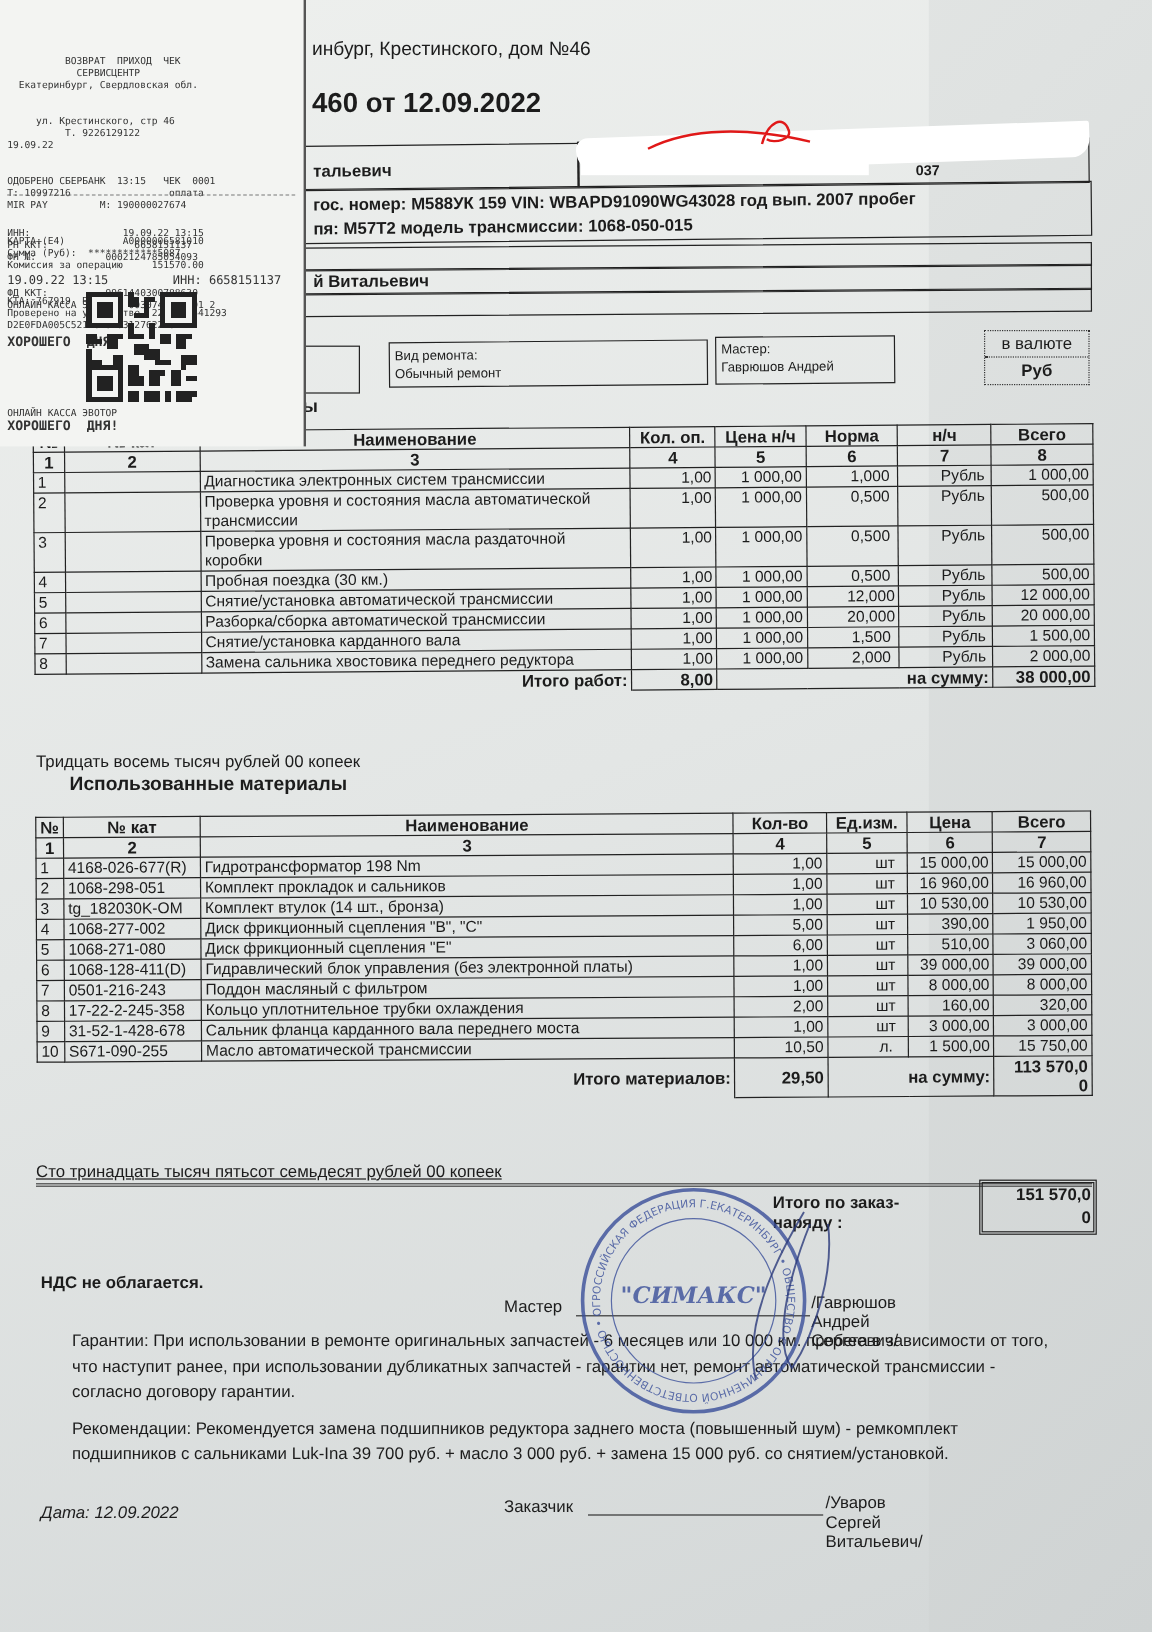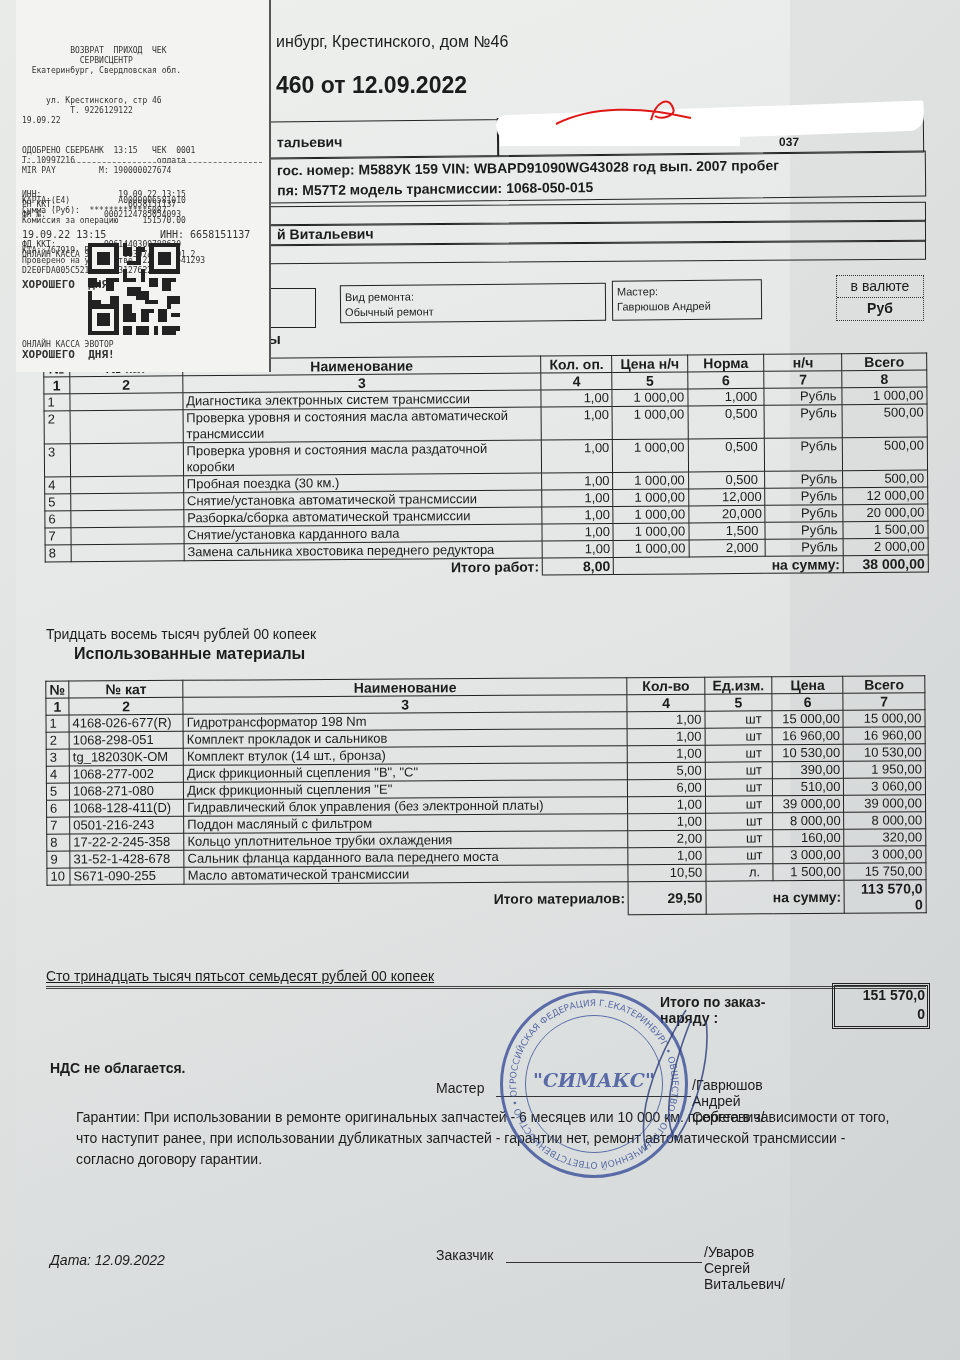--- a/index.html
+++ b/index.html
@@ -1,20 +1,20 @@
 <!DOCTYPE html>
 <html><head>
 <meta charset="utf-8">
 <style>
   html,body{margin:0;padding:0;}
   body{width:960px;height:1360px;position:relative;overflow:hidden;
        background:linear-gradient(135deg,#e9ebe9 0%,#dfe2e1 40%,#cfd3d3 100%);
        font-family:"Liberation Sans",sans-serif;color:#1c1c1c;}
   .abs{position:absolute;}
-  .sheet{position:absolute;left:16px;top:0;width:774px;height:1360px;
+  .sheet{position:absolute;left:0;top:0;width:774px;height:1360px;
          background:linear-gradient(160deg,#eef0ee 0%,#e3e6e5 50%,#d4d8d8 100%);}
   .bold{font-weight:bold;}
   .addr{left:260px;top:33px;font-size:16px;}
   .title{left:260px;top:72px;font-size:23px;font-weight:bold;}
   .paid{left:745px;top:26px;width:158px;height:52px;border:2px solid #6a5a8a;color:#5a4a80;}
   .paid .t{position:absolute;left:0;right:0;top:2px;text-align:center;font-family:"DejaVu Serif",serif;font-weight:bold;font-size:22px;letter-spacing:1px;}
   .paid .l{position:absolute;left:8px;right:8px;bottom:6px;font-size:11px;text-align:right;border-bottom:1px solid #7a6a9a;}
   .hdrbox{border:1.5px solid #222;}
   .lbl{font-size:11px;line-height:15px;}
   table.grid{position:absolute;border-collapse:collapse;font-family:"Liberation Sans",sans-serif;}
@@ -338,20 +338,21 @@
     <div>151 570,0</div>
     <div>0</div>
   </div>
   <div class="abs bold" style="left:34px;top:1060px;font-size:14px;">НДС не облагается.</div>
 
   <div class="abs" style="left:420px;top:1080px;font-size:14px;">Мастер</div>
   <div class="abs" style="left:480px;top:1096px;width:195px;border-bottom:1px solid #333;"></div>
   <div class="abs" style="left:676px;top:1077px;font-size:14px;">/Гаврюшов Андрей Сергеевич/</div>
 
   <div class="abs txt" style="left:60px;top:1107px;width:830px;">Гарантии: При использовании в ремонте оригинальных запчастей - 6 месяцев или 10 000 км. пробега в зависимости от того, что наступит ранее, при использовании дубликатных запчастей - гарантии нет,  ремонт автоматической трансмиссии - согласно договору гарантии.</div>
+  <div class="abs txt" style="left:60px;top:1180px;width:790px;">Рекомендации: Рекомендуется замена подшипников редуктора заднего моста (повышенный шум) - ремкомплект подшипников с сальниками Luk-Ina 39 700 руб. + масло 3 000 руб. + замена 15 000 руб. со снятием/установкой.</div>
 
   <div class="abs" style="left:34px;top:1252px;font-size:14px;font-style:italic;">Дата: 12.09.2022</div>
   <div class="abs" style="left:420px;top:1247px;font-size:14px;">Заказчик</div>
   <div class="abs" style="left:490px;top:1262px;width:196px;border-bottom:1px solid #333;"></div>
   <div class="abs" style="left:688px;top:1244px;font-size:14px;">/Уваров Сергей Витальевич/</div>
 
   <div class="abs stamp">
     <div class="in"></div>
     <svg class="ring" viewBox="0 0 182 182">
       <defs>

